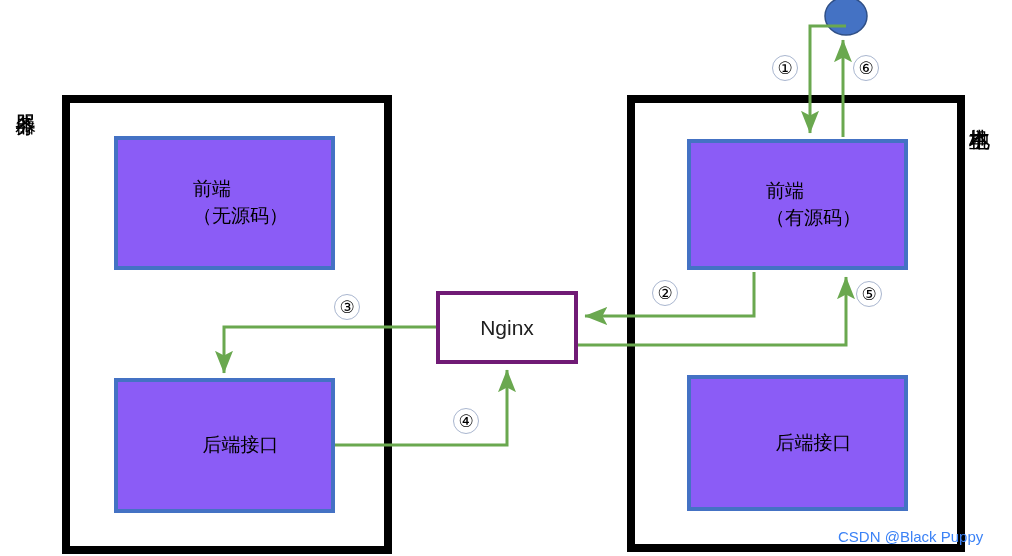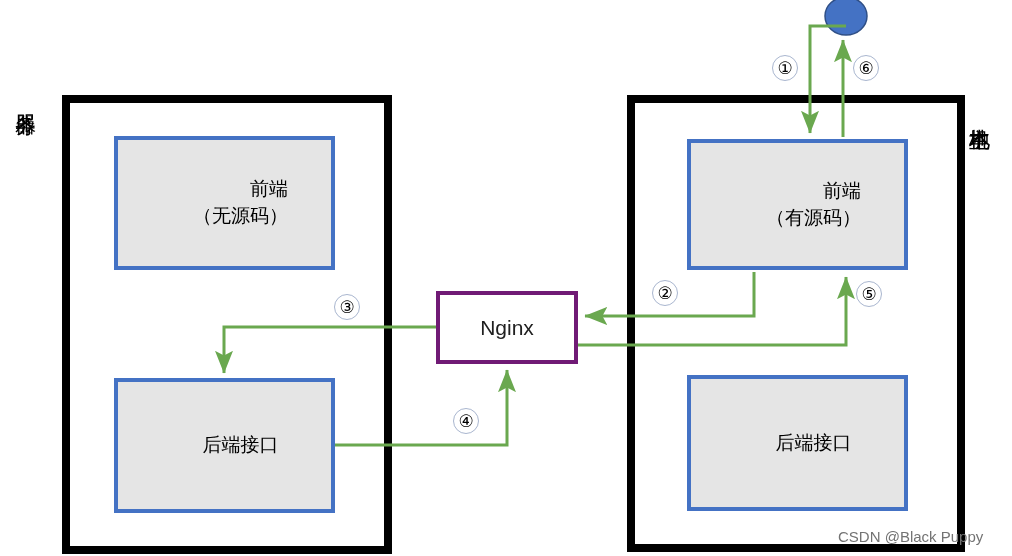--- a/index.html
+++ b/index.html
@@ -59,26 +59,26 @@
     top: 98px;
   }
   #local-label {
     left: 968px;
     top: 112px;
   }
   
   .blue-box {
     position: absolute;
     border: 4px solid #4472c4;
-    background: #e5e5e5;
+    background: #8b5cf6;
     box-sizing: border-box;
     display: flex;
     align-items: center;
     justify-content: center;
-    text-align: right;
+    text-align: left;
     font-size: 19px;
     line-height: 1.42;
     color: #000000;
     white-space: pre-line;
     padding-left: 32px;
   }
   #fe-server  { left: 114px; top: 136px; width: 221px; height: 134px; }
   #be-server  { left: 114px; top: 378px; width: 221px; height: 135px; }
   #fe-local   { left: 687px; top: 139px; width: 221px; height: 131px; }
   #be-local   { left: 687px; top: 375px; width: 221px; height: 136px; }
@@ -118,21 +118,21 @@
   #step-2 { left: 652px; top: 280px; }
   #step-5 { left: 856px; top: 281px; }
   #step-3 { left: 334px; top: 294px; }
   #step-4 { left: 453px; top: 408px; }
   
   #watermark {
     position: absolute;
     left: 838px;
     top: 528px;
     font-size: 15px;
-    color: #737373;
+    color: #3b82f6;
     white-space: nowrap;
   }
 </style>
 </head>
 <body>
 
 <div id="canvas">
 
   <div class="side-label" id="server-label">服务器</div>
 

